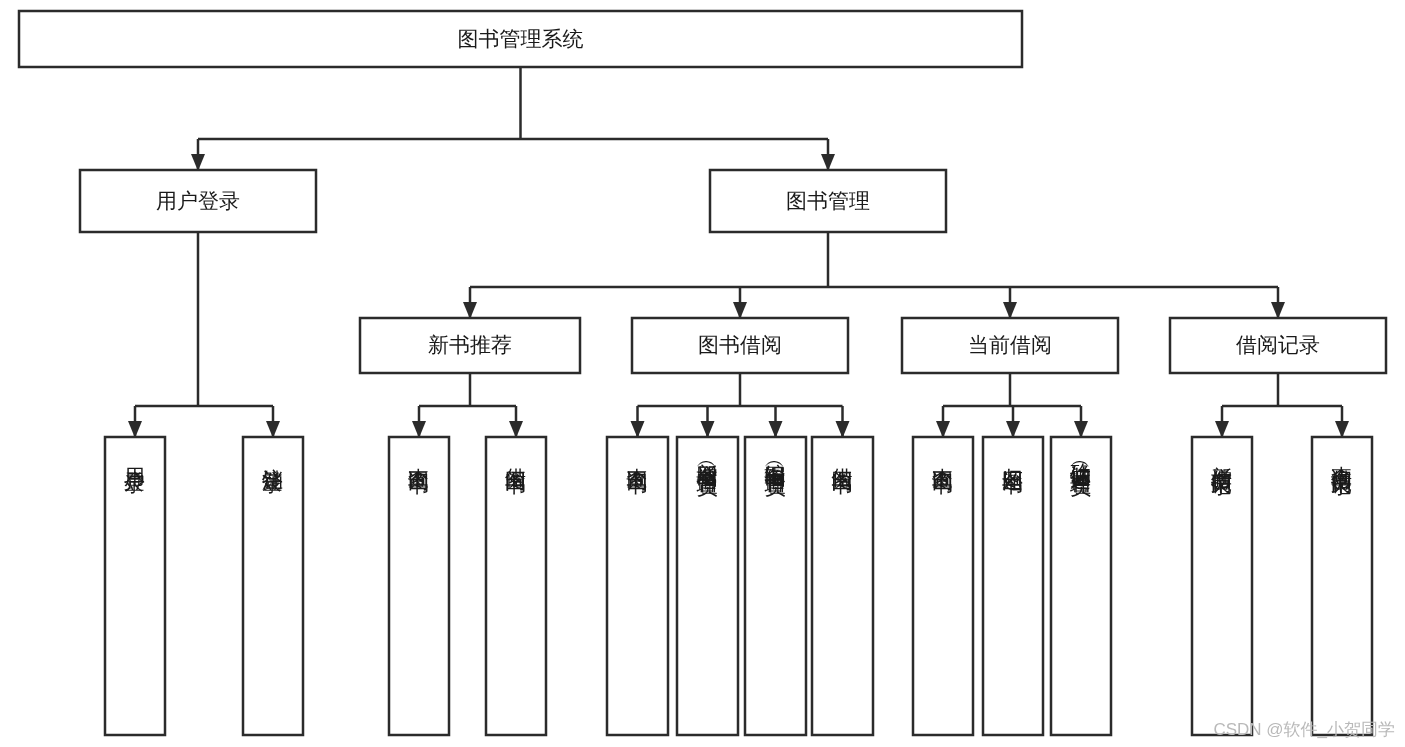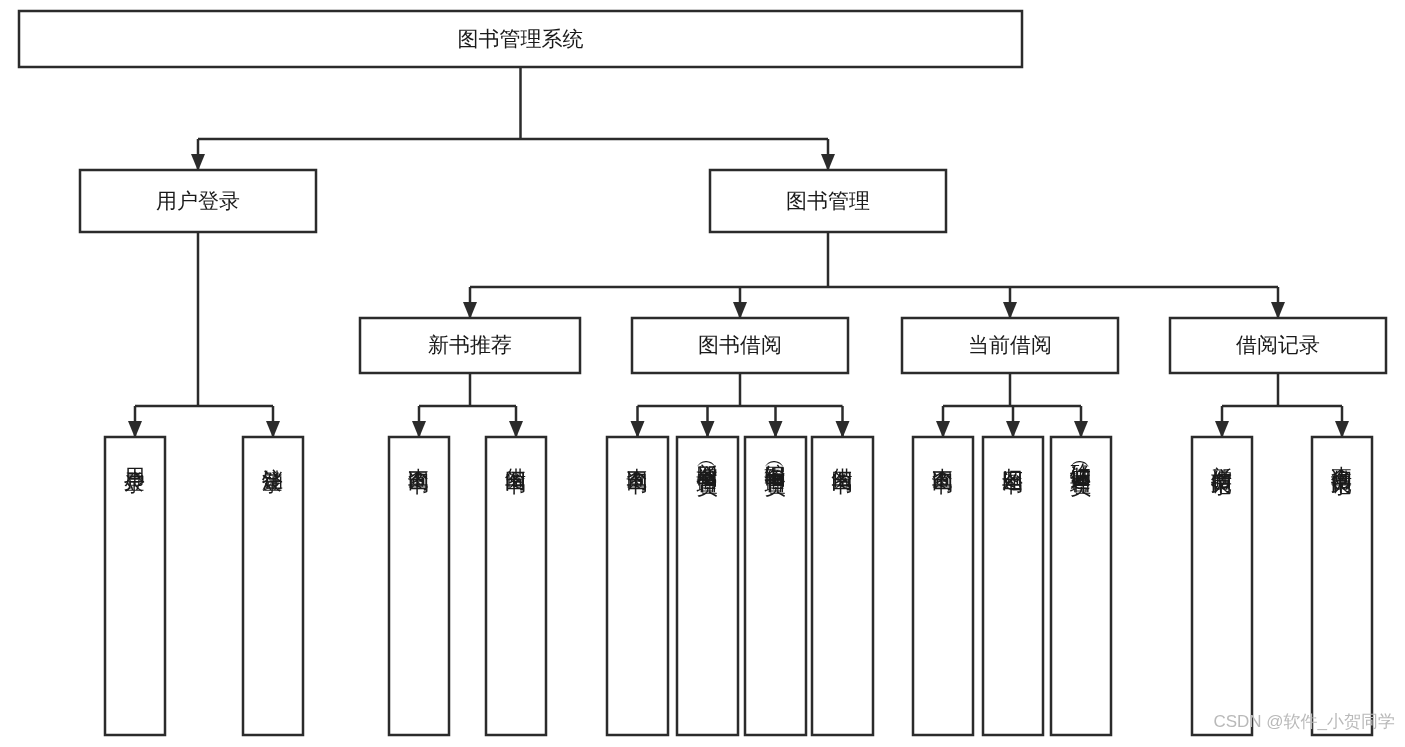--- a/index.html
+++ b/index.html
@@ -45,21 +45,21 @@
     stroke-width: 2.5;
     fill: none;
   }
   .arrow-head {
     fill: #2b2b2b;
     stroke: none;
   }
   .watermark {
     position: absolute;
     right: 10px;
-    bottom: 14px;
+    bottom: 6px;
     font-family: "Liberation Sans", "DejaVu Sans", sans-serif;
     font-size: 17px;
     color: #b9b9b9;
     white-space: nowrap;
     pointer-events: none;
   }
 </style>
 </head>
 <body>
 

